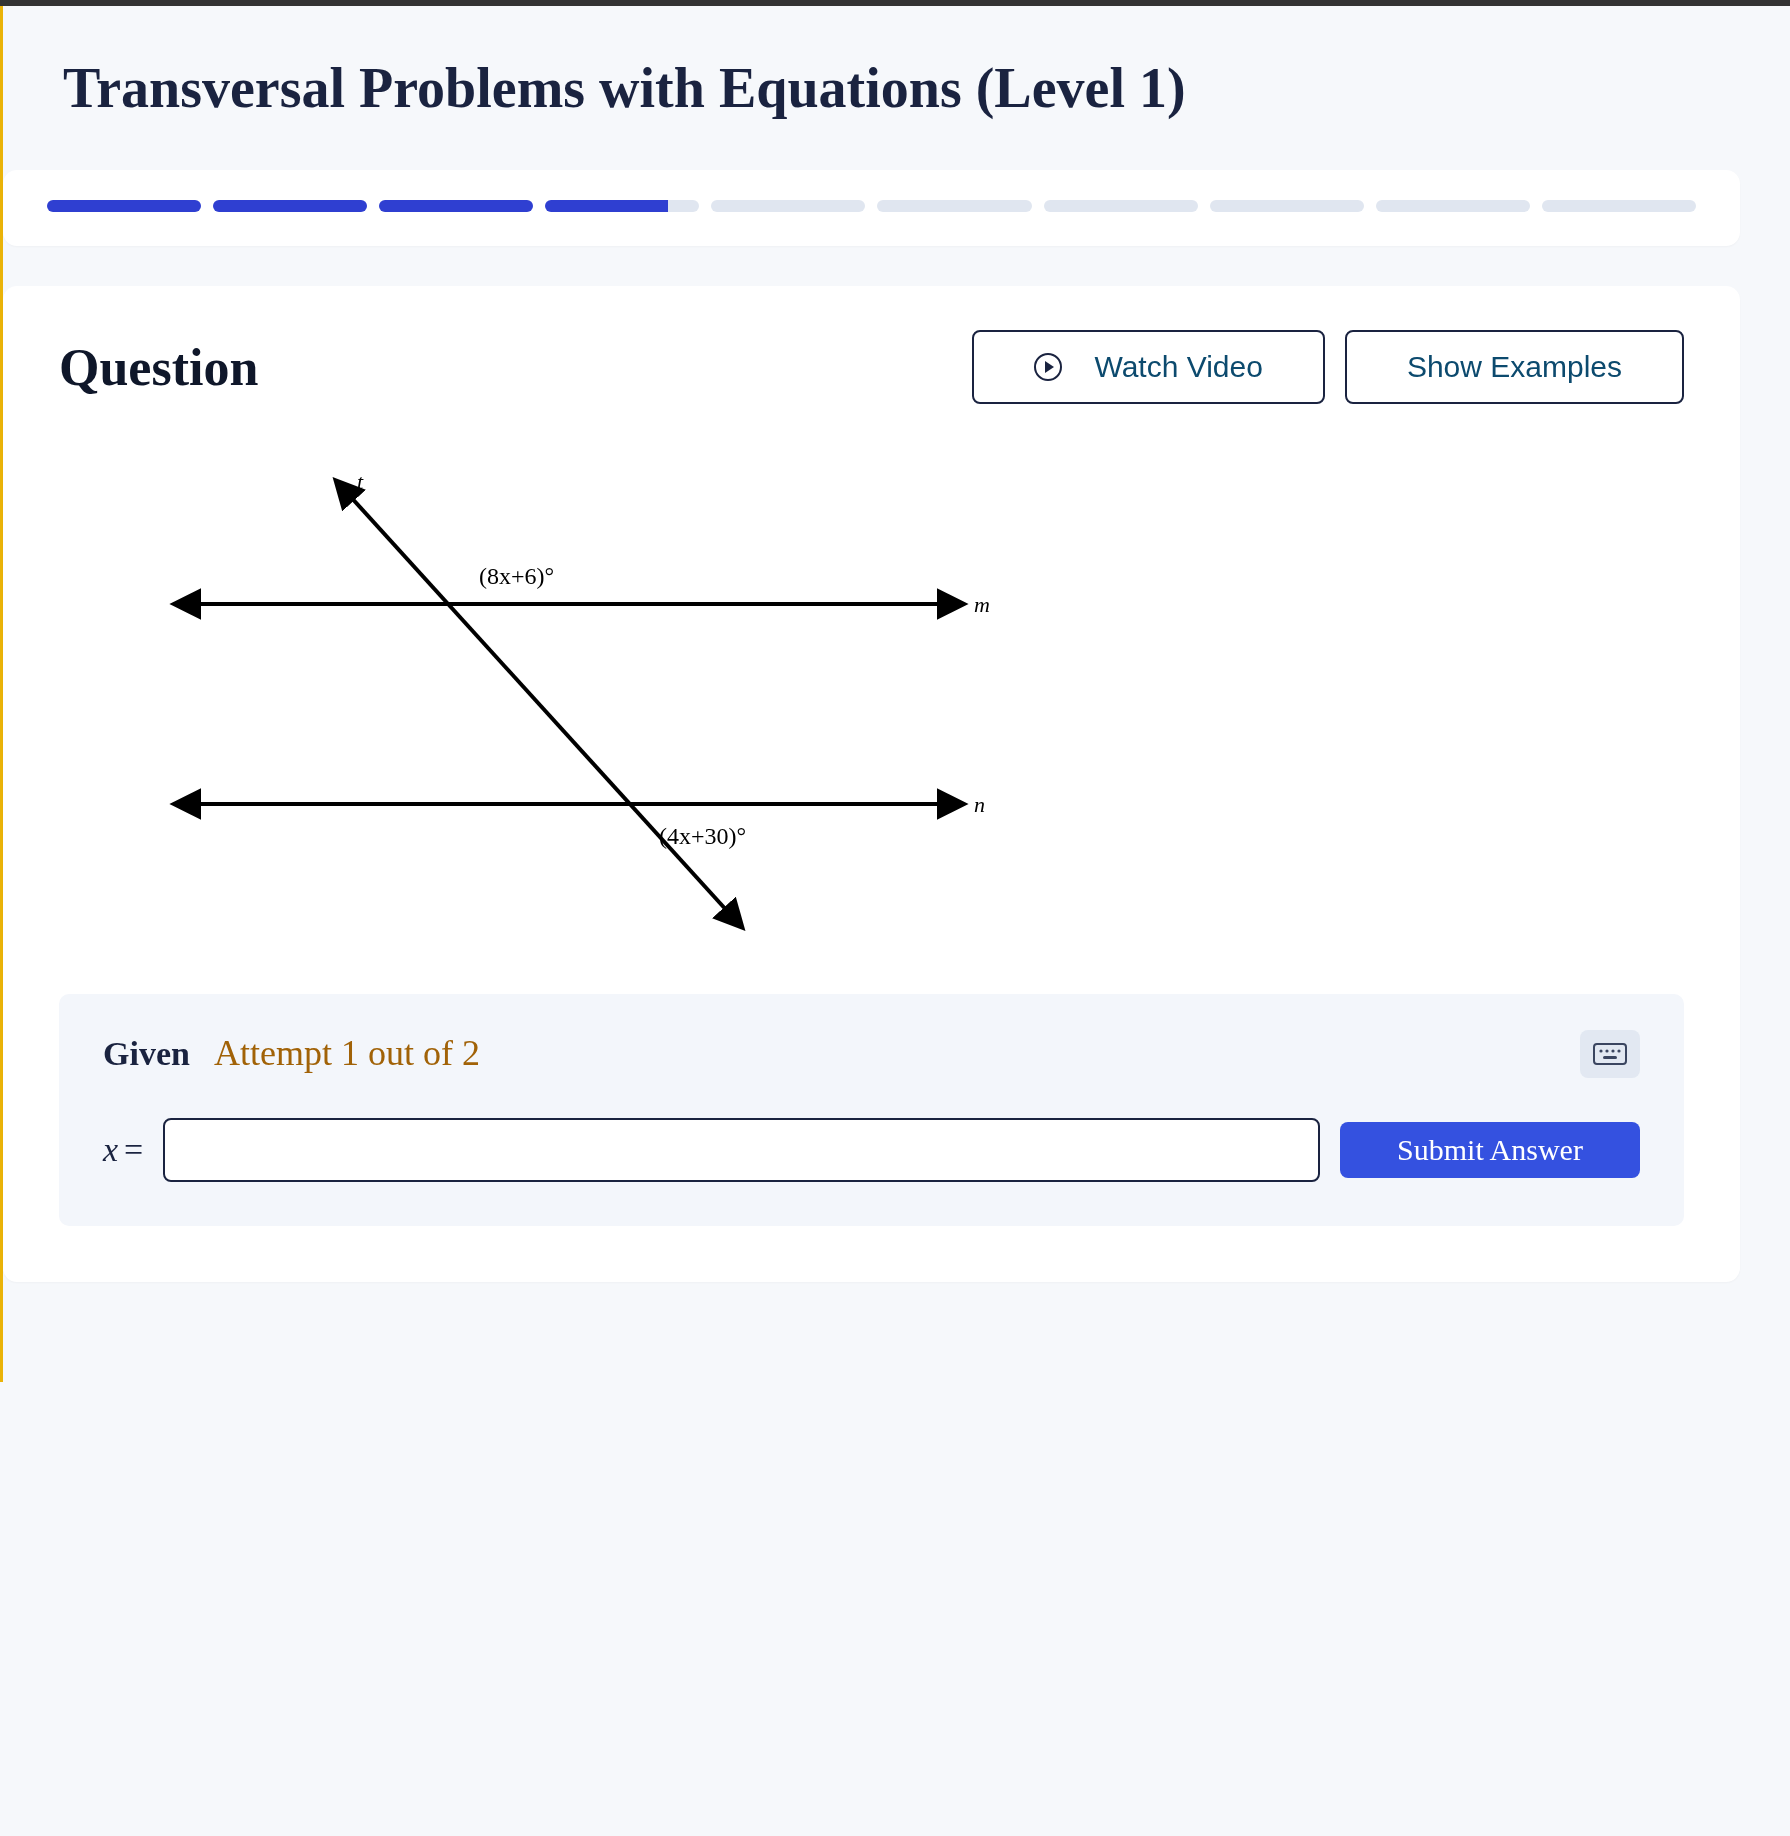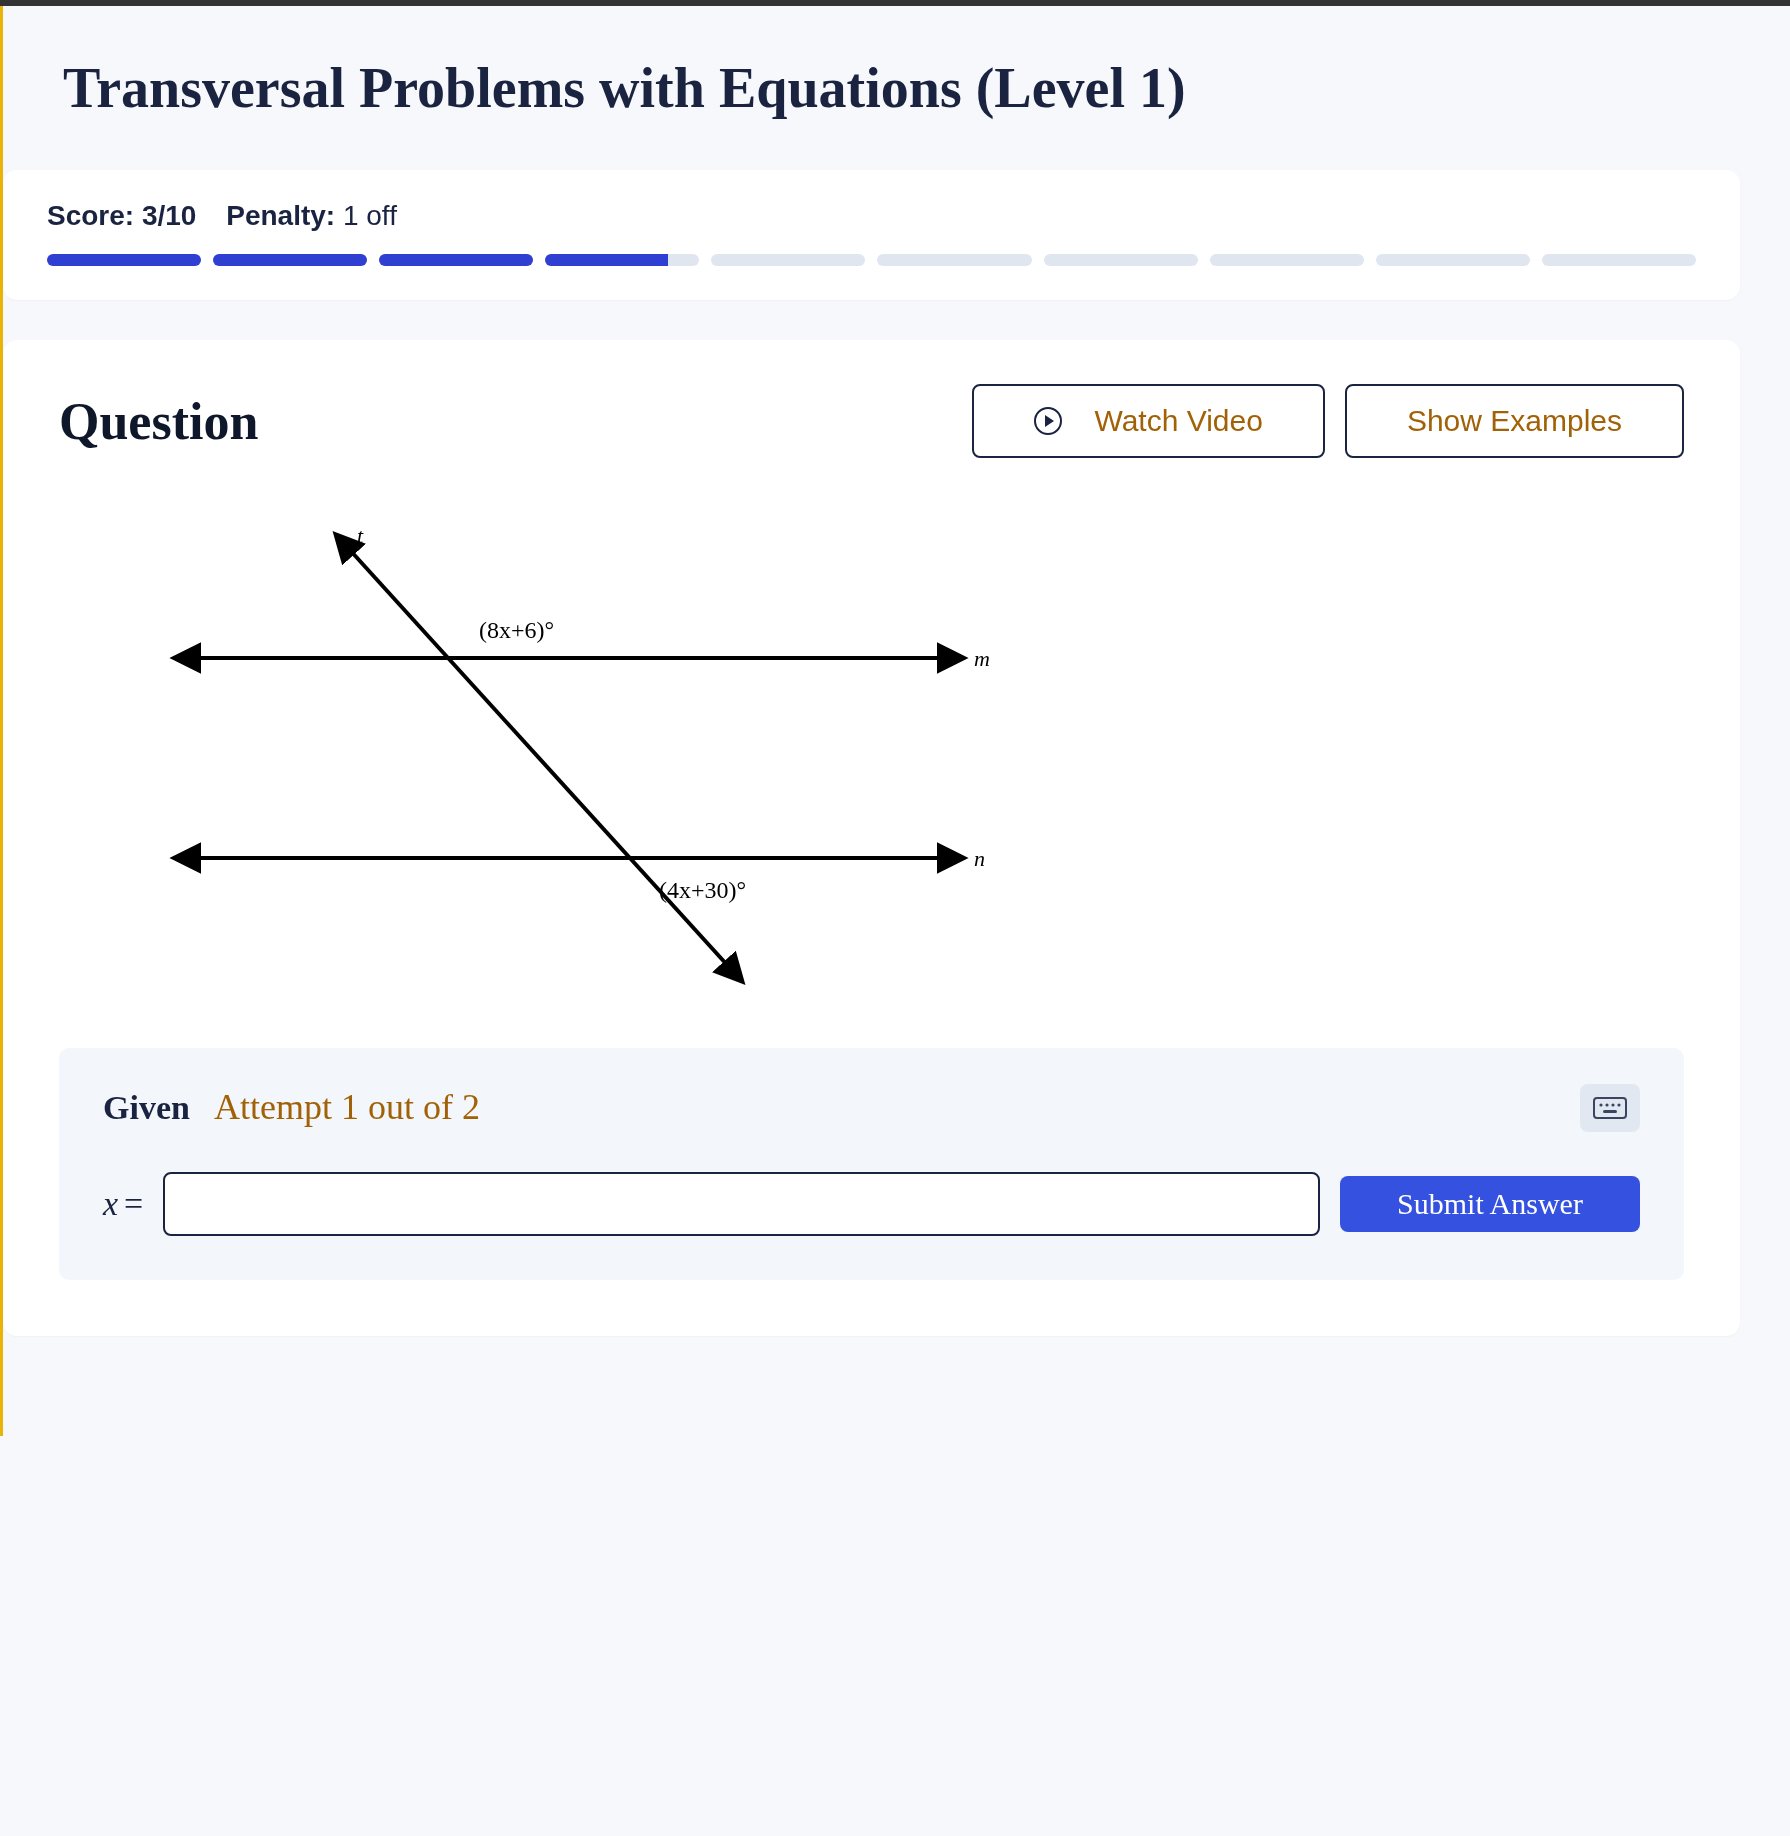--- a/index.html
+++ b/index.html
@@ -70,21 +70,21 @@
     font-family: Georgia, serif;
     font-weight: 700;
     font-size: 52px;
     color: #0f172a;
     flex: 0 0 auto;
   }
   .q-spacer { flex: 1; }
   .outline-btn {
     font-family: 'Helvetica Neue', Arial, sans-serif;
     font-size: 30px;
-    color: #a16207;
+    color: #0c4a6e;
     background: #fff;
     border: 2px solid #1a2340;
     border-radius: 8px;
     padding: 18px 60px;
     display: inline-flex;
     align-items: center;
     gap: 32px;
     cursor: pointer;
     min-width: 320px;
     justify-content: center;
@@ -211,26 +211,20 @@
 </head>
 <body>
 
 <div class="top-bar"></div>
 
 <div class="page page-left-border">
 
   <h1 class="page-title">Transversal Problems with Equations (Level 1)</h1>
 
   <div class="card">
-    <div class="score-line">
-      <span class="bold">Score:</span>
-      <span class="bold">3/10</span>
-      <span class="penalty-label">Penalty:</span>
-      <span class="penalty-val">1 off</span>
-    </div>
     <div class="progress-row">
       <div class="progress-seg filled"></div>
       <div class="progress-seg filled"></div>
       <div class="progress-seg filled"></div>
       <div class="progress-seg partial"></div>
       <div class="progress-seg"></div>
       <div class="progress-seg"></div>
       <div class="progress-seg"></div>
       <div class="progress-seg"></div>
       <div class="progress-seg"></div>

